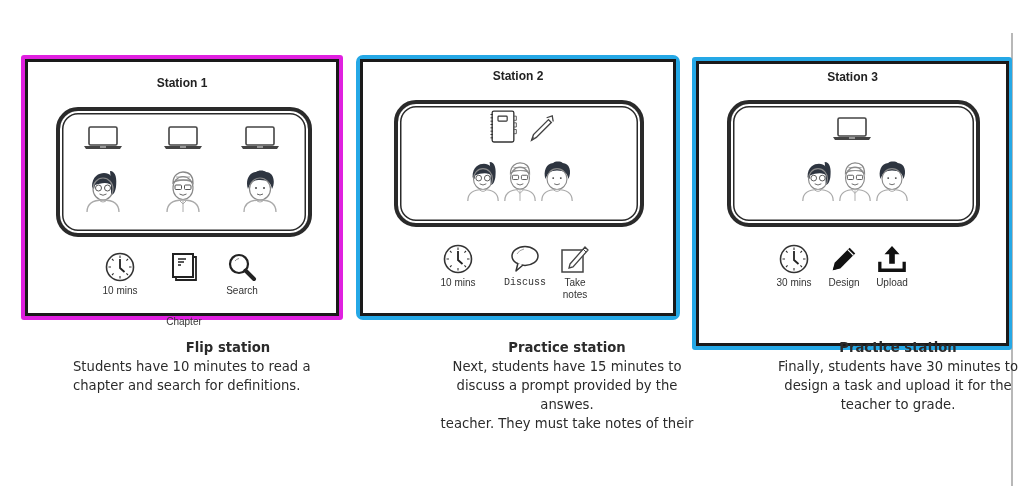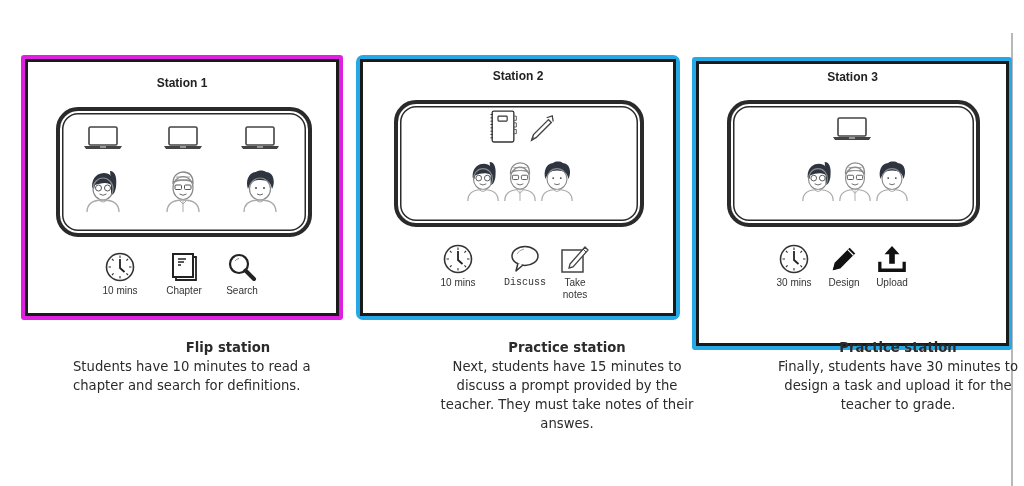--- a/index.html
+++ b/index.html
@@ -142,21 +142,21 @@
       <use href="#sym-curly"></use>
     </svg>
 
   <div class="icon-row" style="left:71px; top:192px;">
     <div class="icon-item">
       <svg width="32" height="32">
           <use href="#sym-clock"></use>
         </svg>
       <span class="icon-label">10 mins</span>
     </div>
-    <div class="icon-item" style="margin-left:16px;">
+    <div class="icon-item" style="margin-left:16px;gap:31px;">
       <svg width="32" height="32">
           <use href="#sym-book"></use>
         </svg>
       <span class="icon-label">Chapter</span>
     </div>
     <div class="icon-item" style="margin-left:10px;">
       <svg width="32" height="32">
           <use href="#sym-search"></use>
         </svg>
       <span class="icon-label">Search</span>
@@ -247,22 +247,22 @@
 <div class="caption" style="left:25px; top:338px; width:310px;">
   <div class="cap-title">Flip station</div>
   <div style="text-align:left;">Students have 10 minutes to read a</div>
   <div style="text-align:left;">chapter and search for definitions.</div>
 </div>
 
 <div class="caption" style="left:366px; top:338px; width:306px;">
   <div class="cap-title">Practice station</div>
   <div>Next, students have 15 minutes to</div>
   <div>discuss a prompt provided by the</div>
+  <div>answes.</div>
   <div>teacher. They must take notes of their</div>
-  <div>answes.</div>
 </div>
 
 <div class="caption" style="left:697px; top:338px; width:306px;">
   <div class="cap-title">Practice station</div>
   <div>Finally, students have 30 minutes to</div>
   <div>design a task and upload it for the</div>
   <div>teacher to grade.</div>
 </div>
 
 </body></html>

